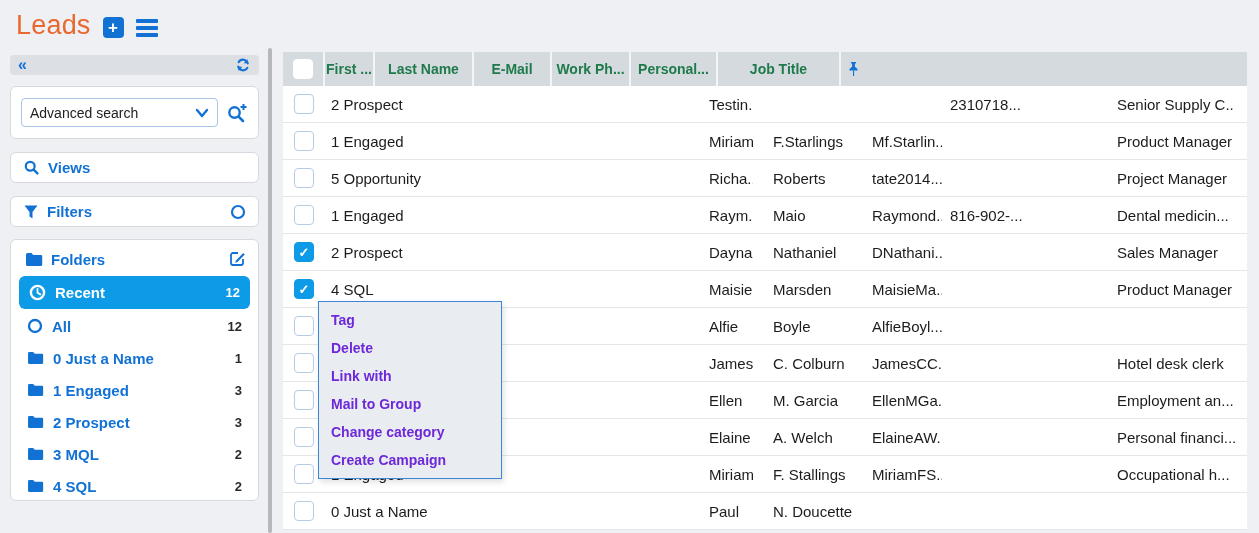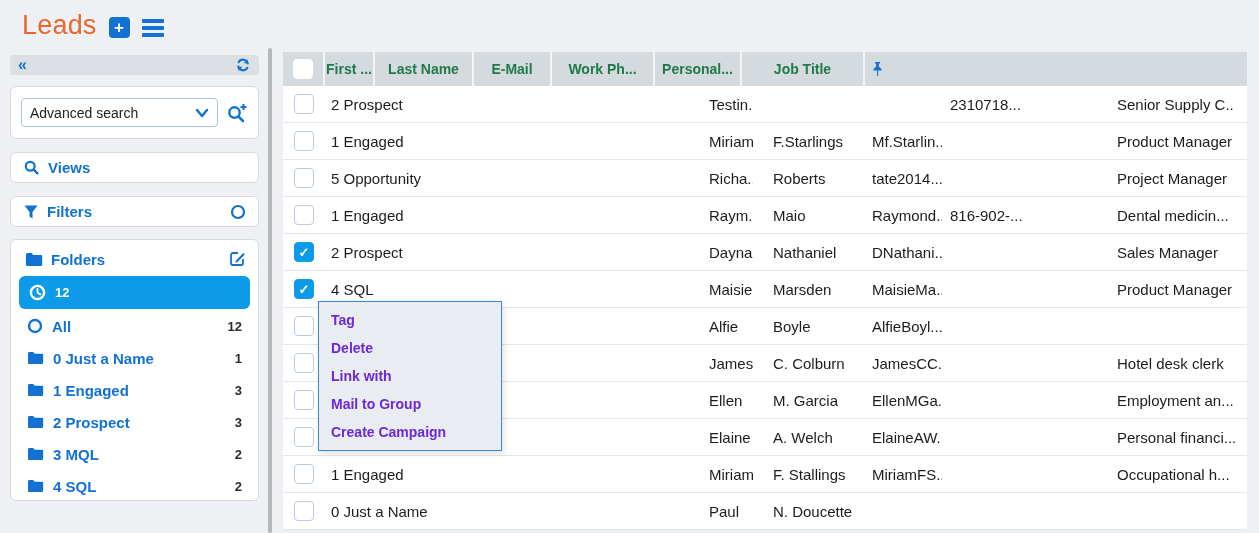--- a/index.html
+++ b/index.html
@@ -4,21 +4,21 @@
 <style>
   * { margin:0; padding:0; box-sizing:border-box; }
   html,body { width:1259px; height:533px; overflow:hidden; }
   body {
     font-family:"Liberation Sans", sans-serif;
     background:#eef0f3;
     position:relative;
     color:#1c1c1c;
   }
   
-  .app-header { position:absolute; left:16px; top:10px; display:flex; align-items:center; gap:12px;margin-left:6px; }
+  .app-header { position:absolute; left:16px; top:10px; display:flex; align-items:center; gap:12px; }
   .app-title { color:#e8682f; font-size:27px; font-weight:400; letter-spacing:.2px; }
   .add-btn { width:21px; height:21px; background:#1272d4; border-radius:4px; color:#fff;
              font-size:17px; font-weight:700; display:flex; align-items:center; justify-content:center;
              line-height:1; cursor:pointer; margin-top:4px;}
   .burger { display:flex; flex-direction:column; gap:3px; margin-top:4px; cursor:pointer; }
   .burger span { width:22px; height:4px; background:#1272d4; border-radius:1px; }
 
   
   .sidebar { position:absolute; left:10px; top:55px; width:249px; }
   .side-strip { height:20px; background:#dce0e5; border-radius:4px; display:flex;
@@ -53,21 +53,21 @@
               background:#b4b8bd; border-radius:2px; cursor:col-resize; }
 
   
   .grid { position:absolute; left:283px; top:52px; width:964px; }
   .grid-header { display:flex; background:#d5dade; height:34px; }
   .hcell { display:flex; align-items:center; justify-content:center; color:#1e7a4b;
            font-size:14px; font-weight:700; border-right:2px solid #f4f5f7;
            position:relative; white-space:nowrap; overflow:hidden; cursor:pointer; }
   .hcell:last-child { border-right:none; }
   .h-cb { width:42px; } .h-lead { width:378px; } .h-first { width:50px; }
-  .h-last { width:99px; } .h-email { width:78px; } .h-work { width:103px; }
+  .h-last { width:99px; } .h-email { width:78px; } .h-work { width:79px; }
   .h-personal { width:87px; } .h-job { width:123px; } .h-pin { width:24px; }
   .sort-icon { position:absolute; right:8px; top:50%; transform:translateY(-50%);
                display:flex; flex-direction:column; gap:2px; }
   .sort-icon i { width:0; height:0; border-left:5px solid transparent; border-right:5px solid transparent; display:block;}
   .sort-icon .up { border-bottom:6px solid #1272d4; }
   .sort-icon .dn { border-top:6px solid #1272d4; }
   .grid-row { display:flex; height:37px; background:#fff; border-bottom:1px solid #e4e7ea; align-items:center; }
   .cell { font-size:15px; color:#1c1c1c; white-space:nowrap; overflow:hidden; padding-left:8px; }
   .c-cb { width:42px; display:flex; justify-content:center; padding:0; }
   .c-lead { width:378px; padding-left:6px; }
@@ -178,20 +178,21 @@
       </span>
     </div>
 
     <div class="folder-item active">
       <span class="icon">
         <svg width="17" height="17" viewBox="0 0 17 17">
           <circle cx="8.5" cy="8.5" r="6.6" fill="none" stroke="#fff" stroke-width="2.4"></circle>
           <polyline points="8.5,4.8 8.5,8.8 11.4,10.4" fill="none" stroke="#fff" stroke-width="1.8" stroke-linecap="round"></polyline>
         </svg>
       </span>
+      <span class="flabel">Recent</span>
       <span class="fcount">12</span>
     </div>
 
     <div class="folder-item">
       <span class="icon">
         <svg width="16" height="16" viewBox="0 0 16 16">
             <circle cx="8" cy="8" r="6" fill="none" stroke="#1272d4" stroke-width="2.4"></circle>
           </svg>
       </span>
       <span class="flabel">All</span>
@@ -439,14 +440,15 @@
     <div class="cell c-personal"></div>
     <div class="cell c-job"></div>
   </div>
 </div>
 
 <div class="ctx-menu">
   <div class="ctx-item">Tag</div>
   <div class="ctx-item">Delete</div>
   <div class="ctx-item">Link with</div>
   <div class="ctx-item">Mail to Group</div>
+  <div class="ctx-item">Change category</div>
   <div class="ctx-item">Create Campaign</div>
 </div>
 
 </body></html>

